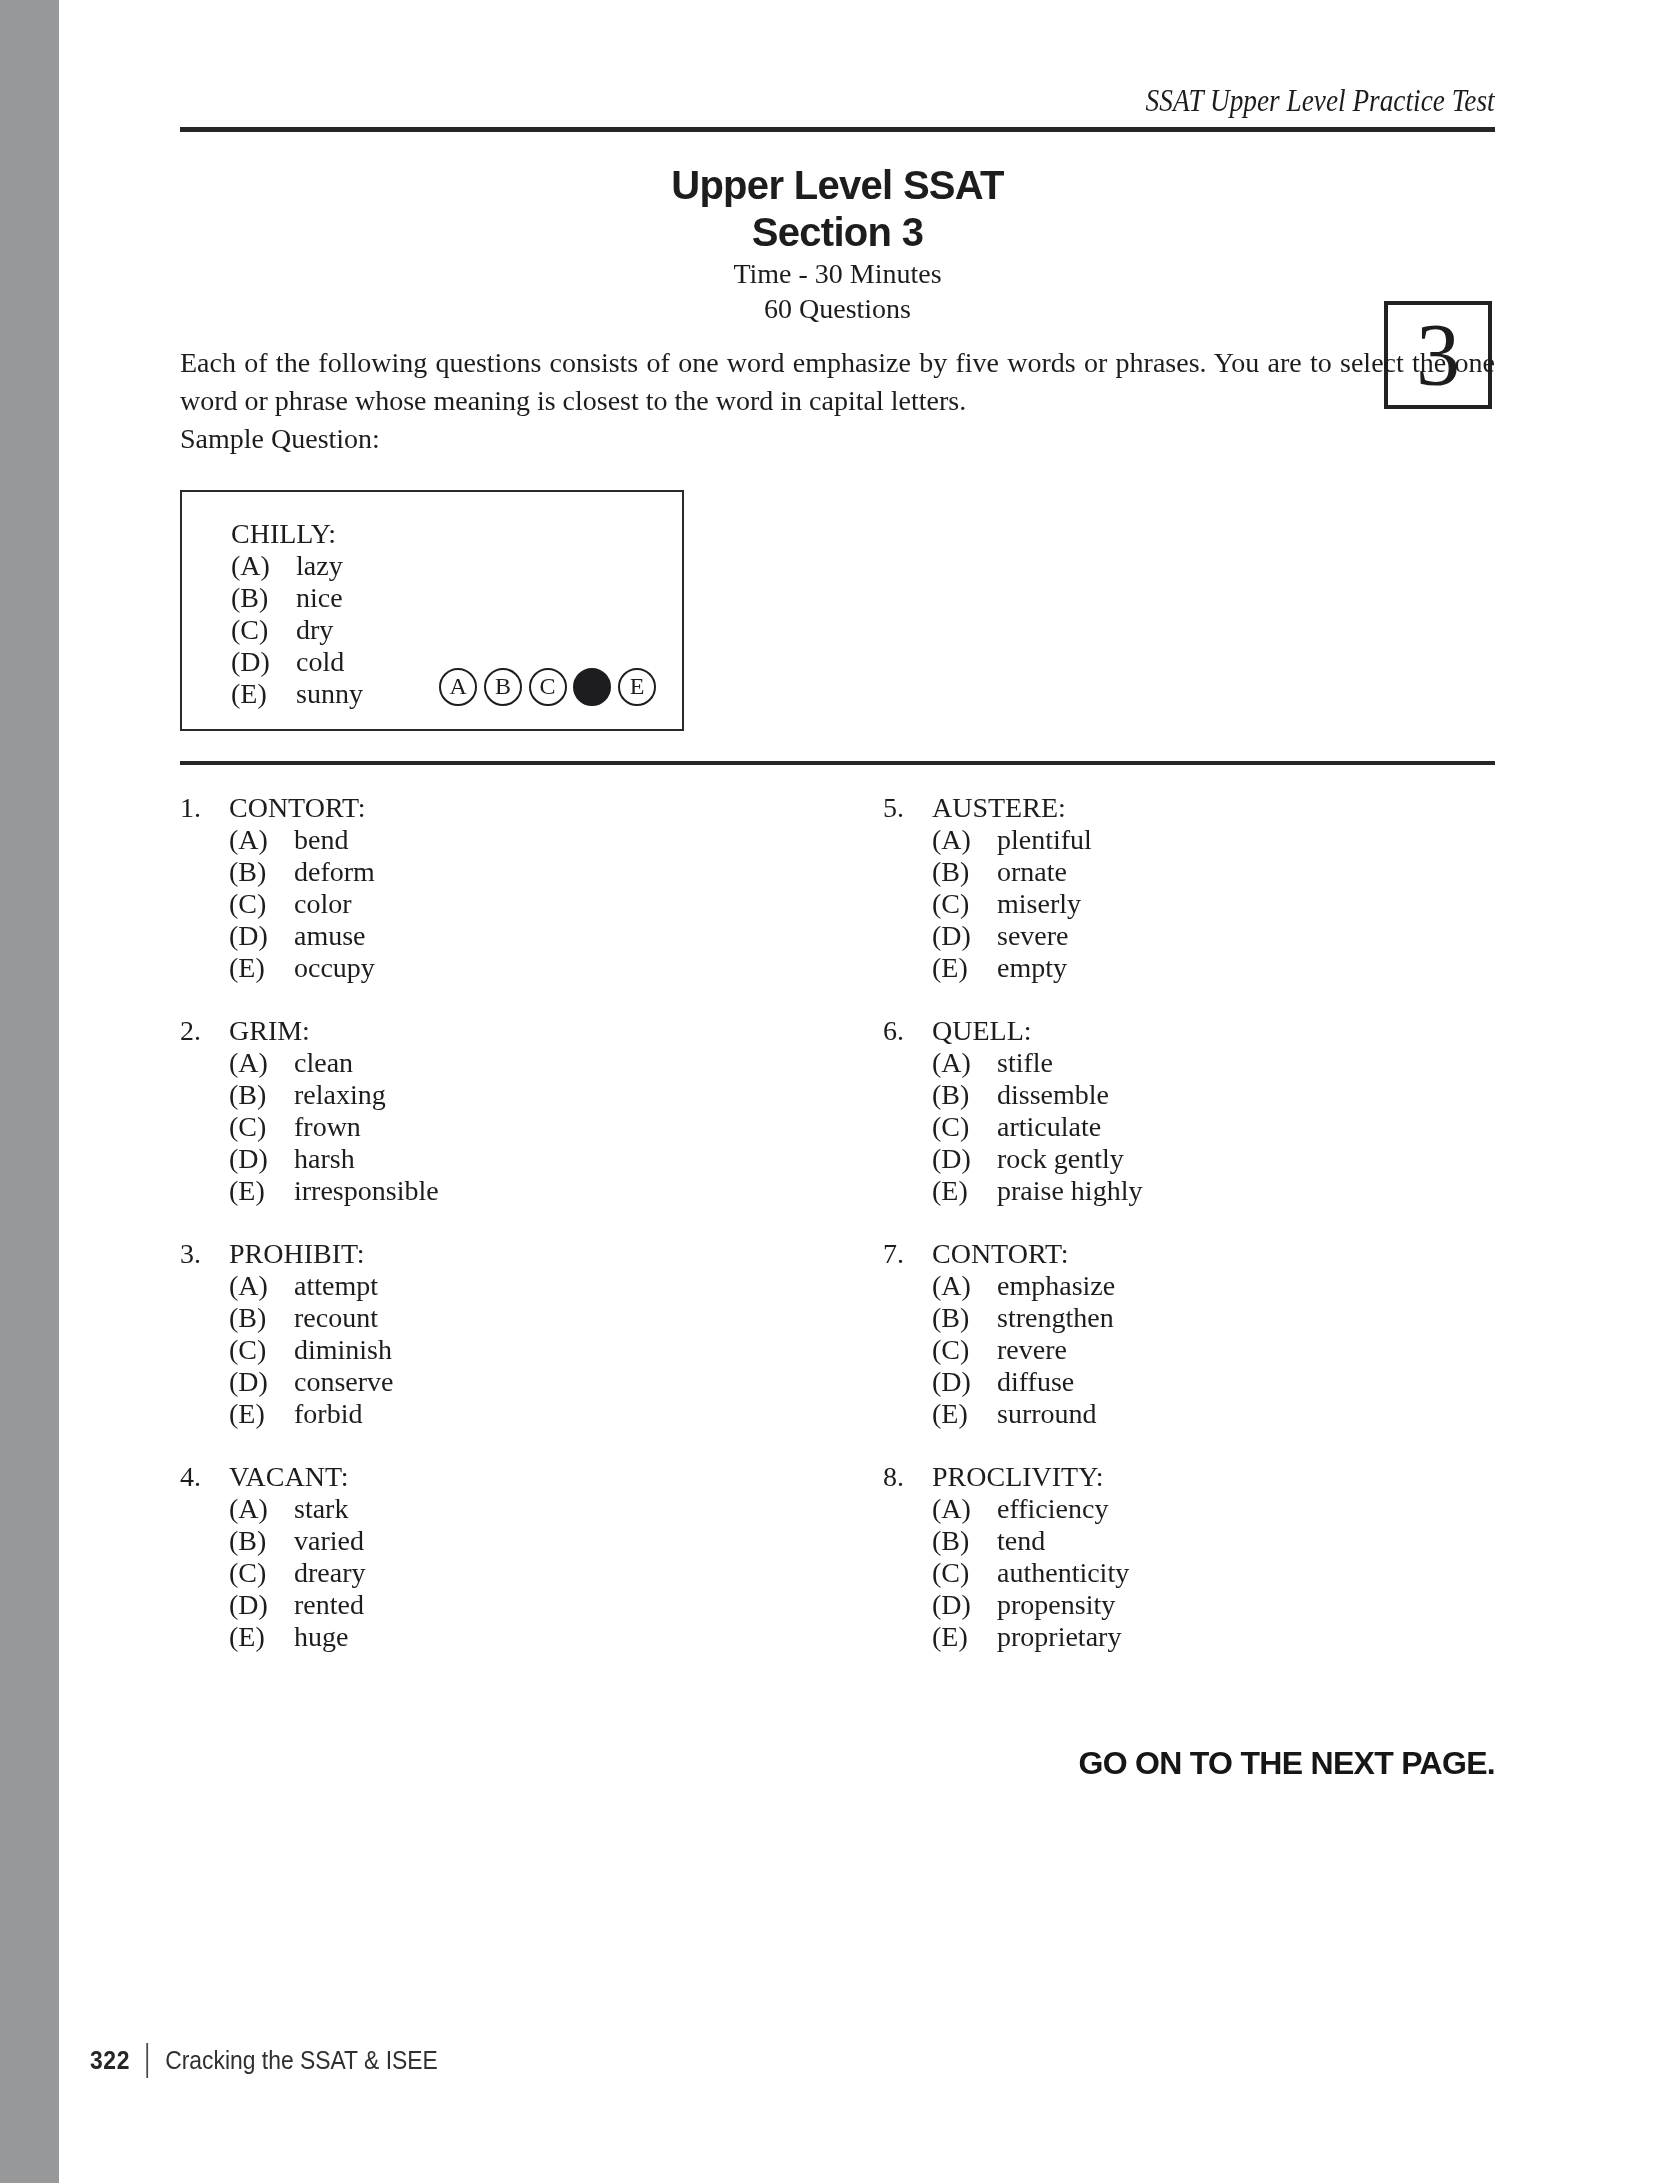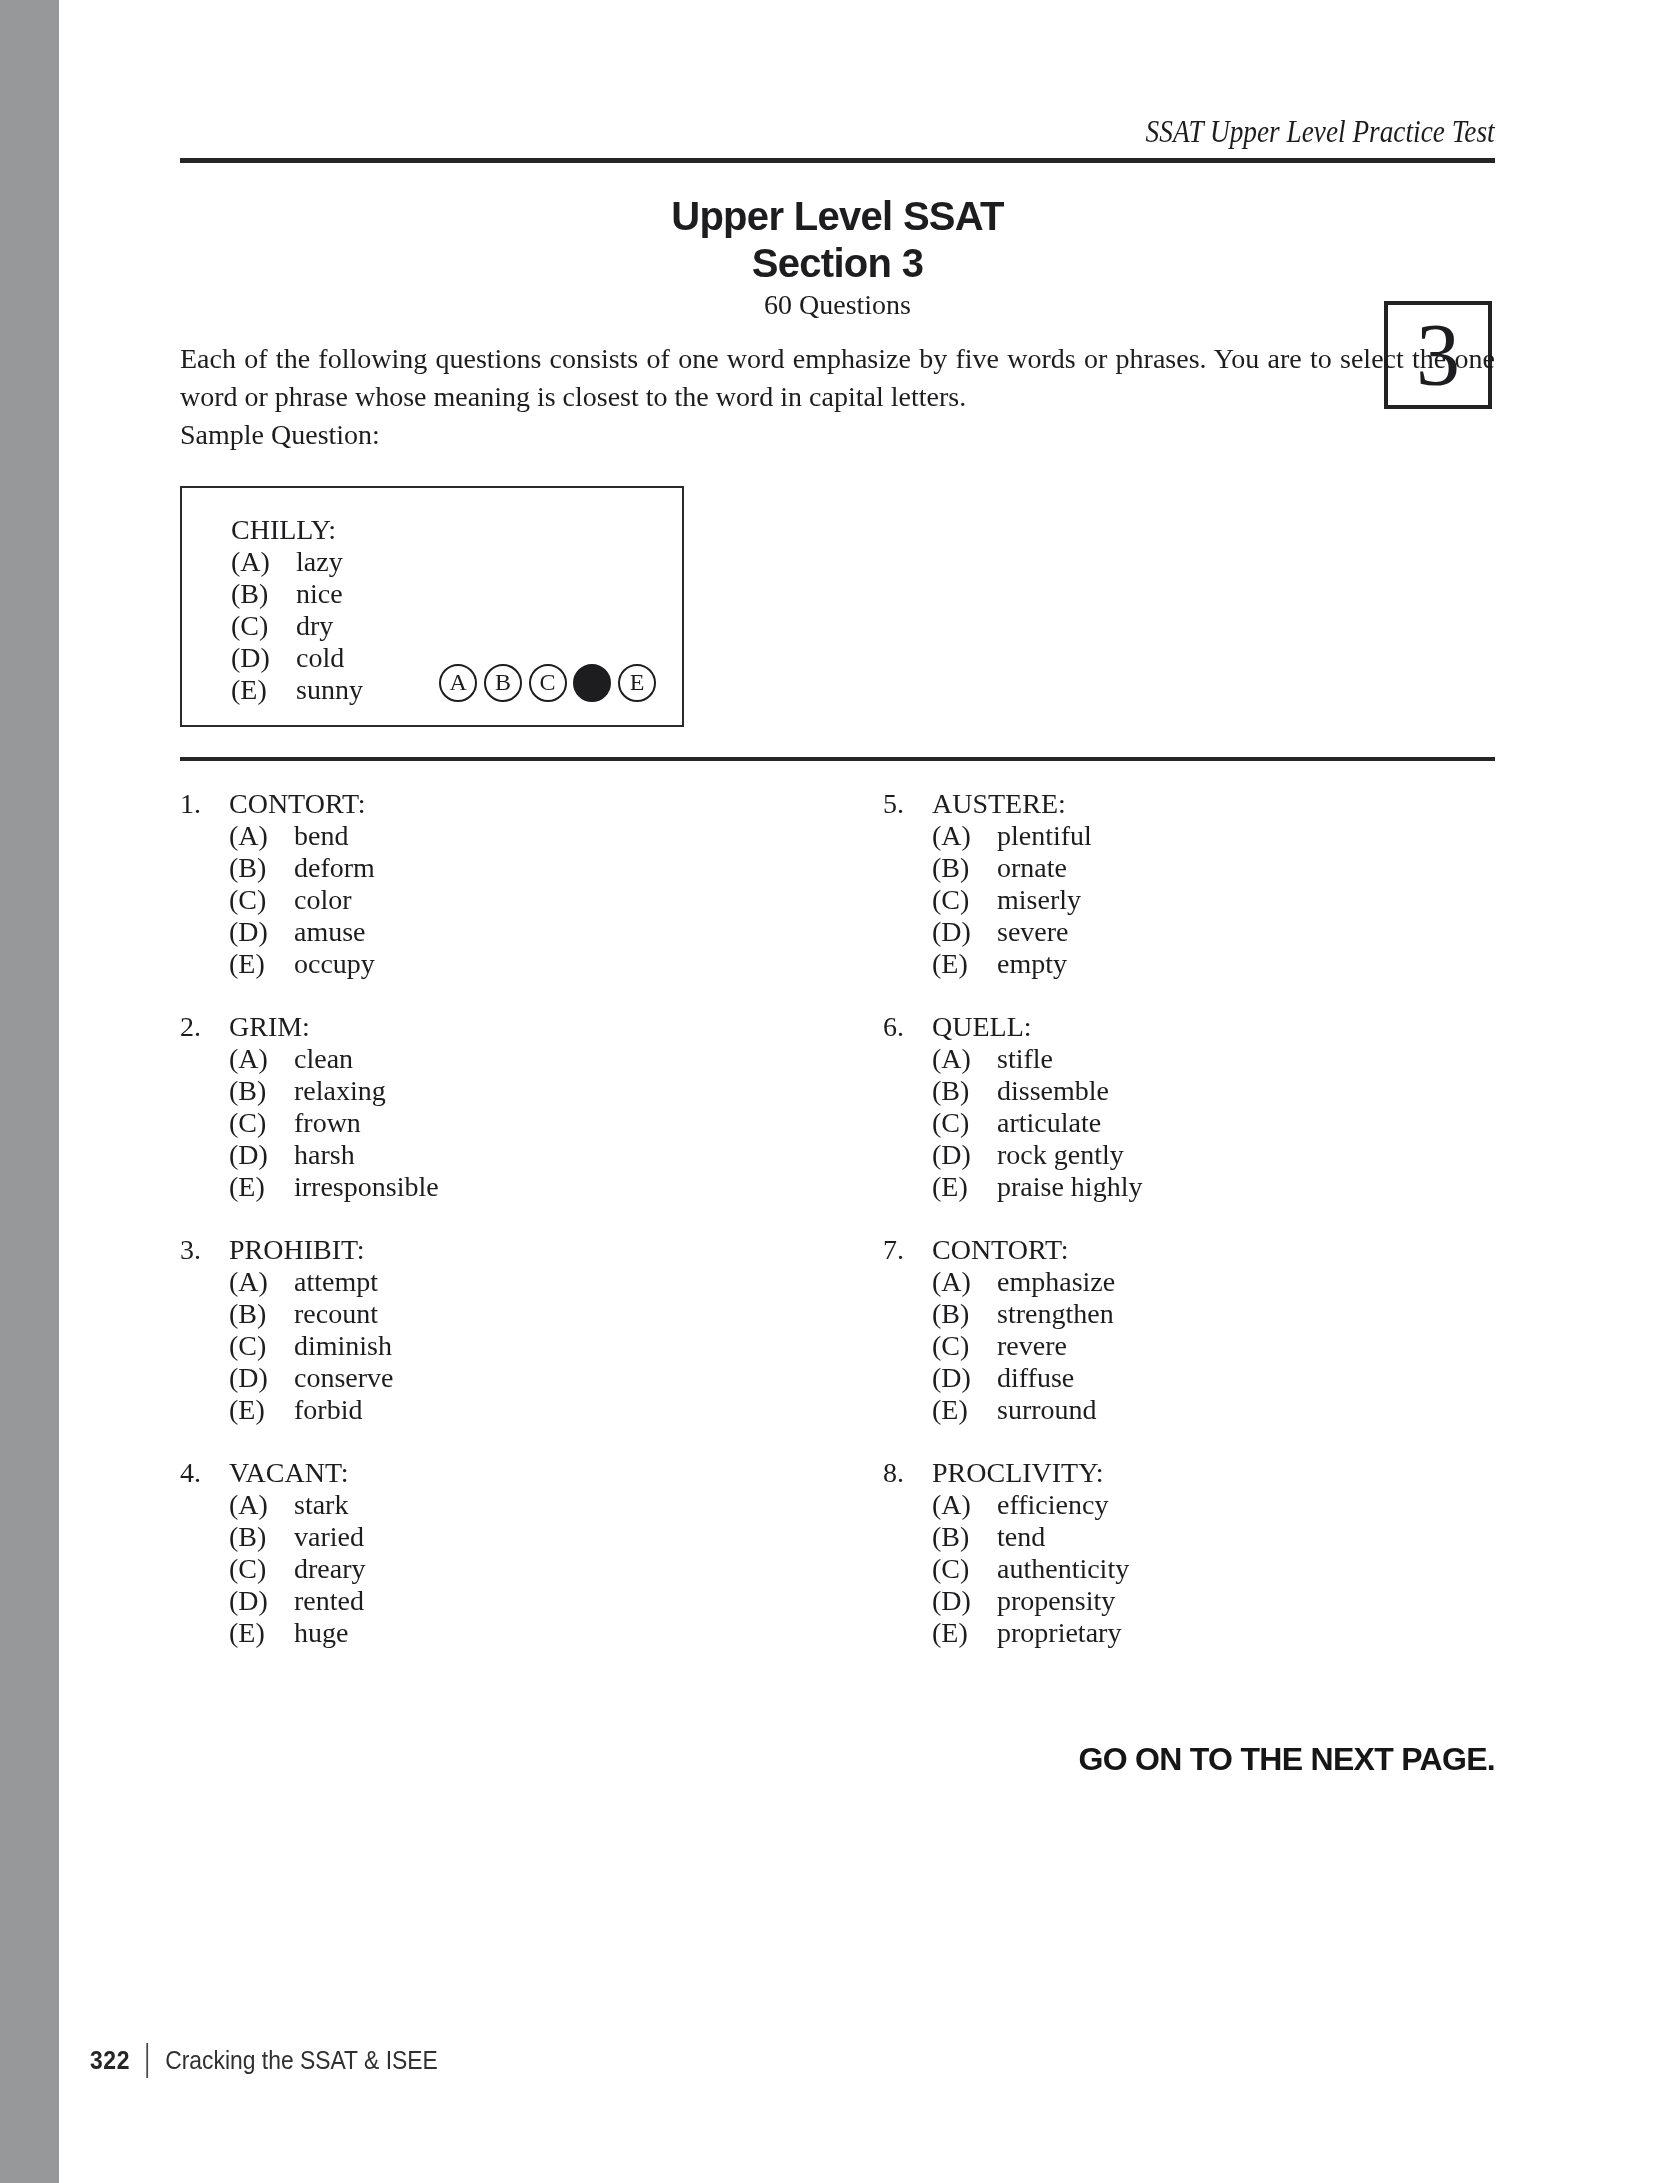--- a/index.html
+++ b/index.html
@@ -7,21 +7,21 @@
     position:relative; width:1678px; height:2183px; background:#ffffff;
     font-family:"Liberation Serif", serif; color:#1d1d1f; overflow:hidden;
   }
   #sidebar {
     position:absolute; left:0; top:0; width:59px; height:2183px; background:#97989a;
   }
   #content {
     position:absolute; left:180px; top:0; width:1315px;
   }
   
-  .header-row { margin-top:114px; text-align:right;font-family:Liberation Serif, serif; }
+  .header-row { margin-top:83px; text-align:right;font-family:Liberation Serif, serif; }
   .header-title {
     display:inline-block; font-style:italic; font-size:31px; line-height:35px;
     transform:scaleX(0.88); transform-origin:100% 50%; white-space:nowrap;
   }
   .header-rule { margin-top:9.4px; height:4.7px; background:#262626; }
   
   .title-block { margin-top:30px; text-align:center; }
   .title-main, .title-sub {
     font-family:"Liberation Sans", sans-serif; font-weight:bold;
     font-size:40px; line-height:47px; letter-spacing:-0.7px;
@@ -90,20 +90,21 @@
   <div id="content">
 
     <div class="header-row">
       <span class="header-title">SSAT Upper Level Practice Test</span>
     </div>
     <div class="header-rule"></div>
 
     <div class="title-block">
       <div class="title-main">Upper Level SSAT</div>
       <div class="title-sub">Section 3</div>
+      <div class="title-time">Time - 30 Minutes</div>
       <div class="title-count">60 Questions</div>
     </div>
 
     <div class="para p2">Each of the following questions consists of one word emphasize by five words or phrases. You are to select the one word or phrase whose meaning is closest to the word in capital letters.</div>
     <div class="sample-label">Sample Question:</div>
 
     <div class="sample-box">
       <div class="s-row">CHILLY:</div>
       <div class="s-row">
         <span class="s-letter">(A)</span>

